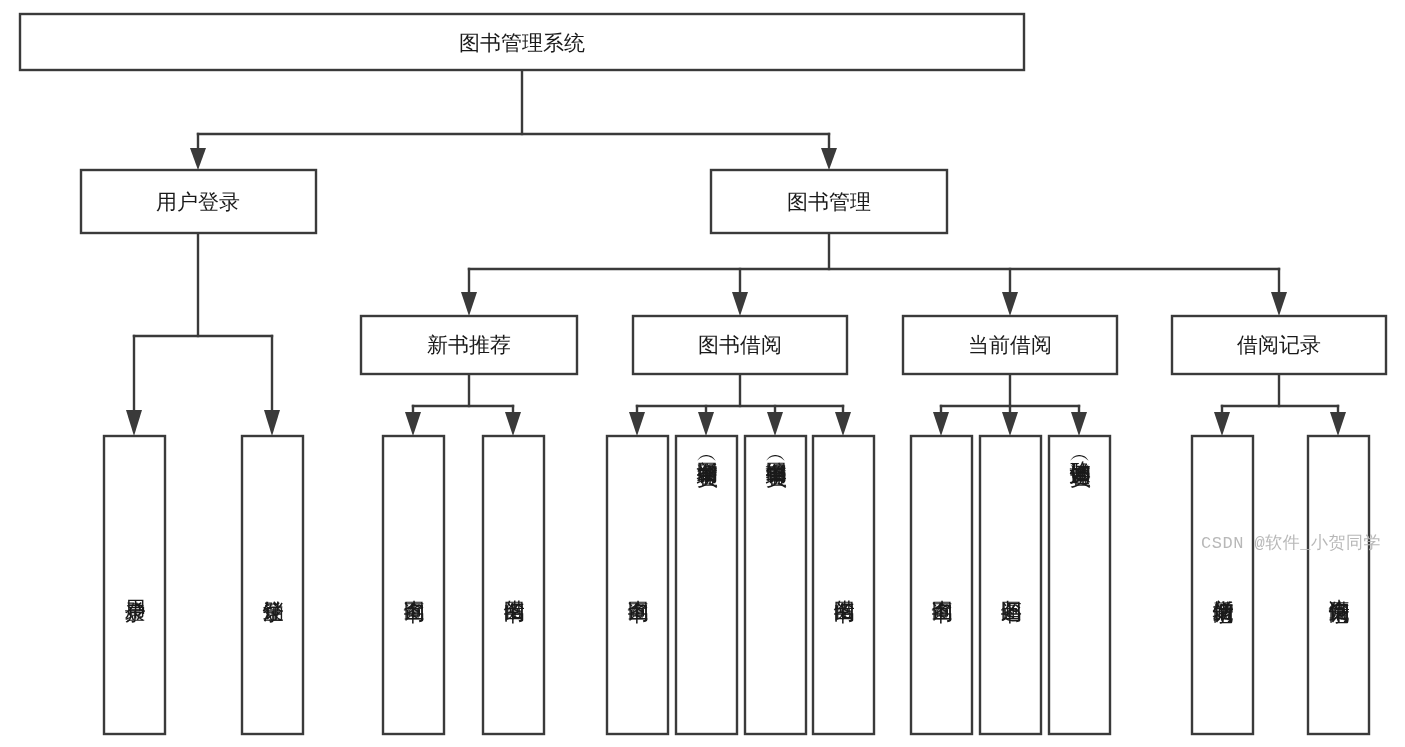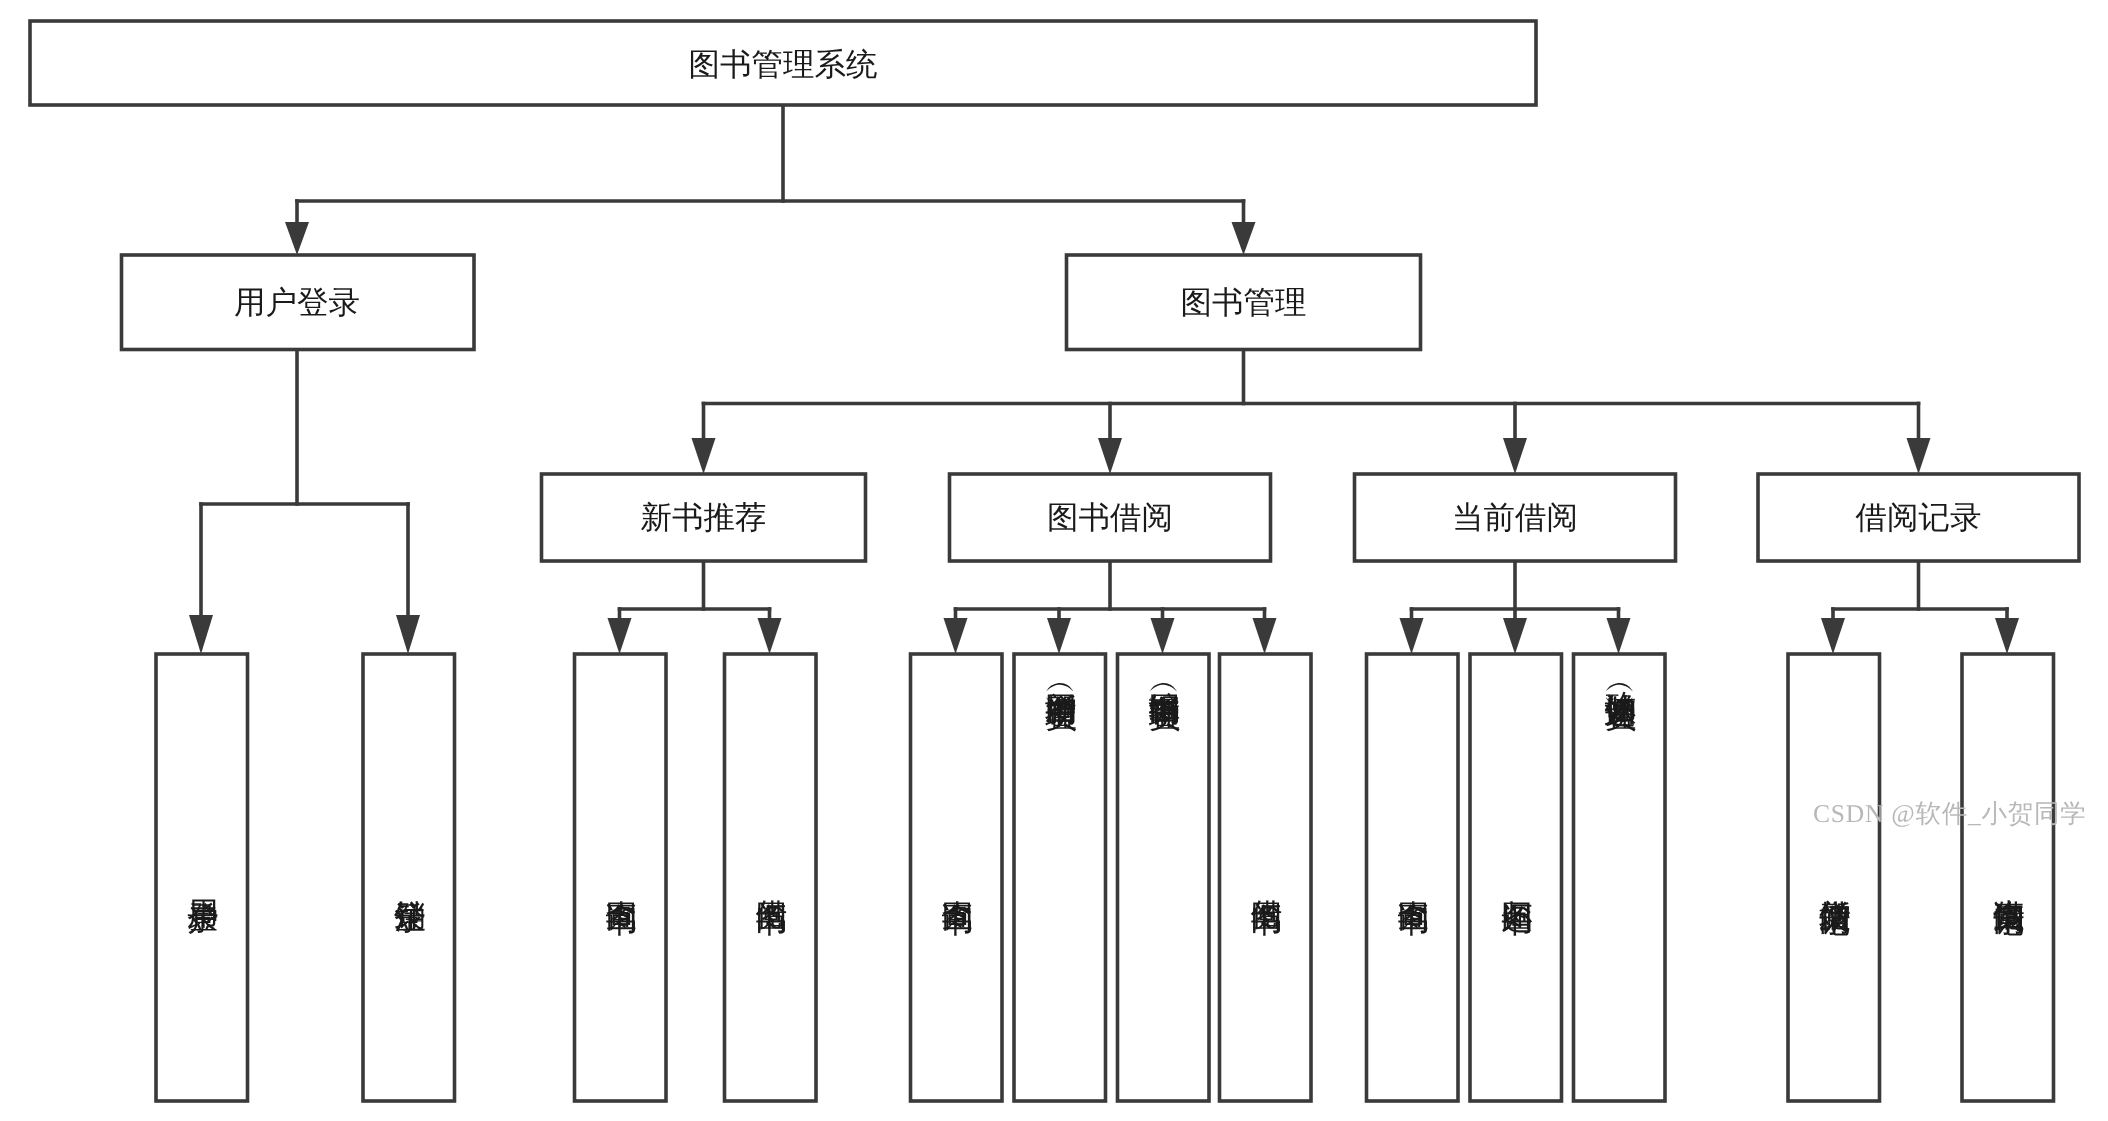--- a/index.html
+++ b/index.html
@@ -65,23 +65,23 @@
     text-orientation: upright;
     font-family: "DejaVu Sans", "Liberation Sans", sans-serif;
     font-size: 21px;
     line-height: 1.12;
     color: #1a1a1a;
     letter-spacing: 1px;
     white-space: nowrap;
   }
   .watermark {
     position: absolute;
-    right: 14px;
+    right: 24px;
     bottom: 6px;
-    font-family: Liberation Serif, serif;
+    font-family: Liberation Mono, monospace;
     font-size: 17px;
     color: #b8b8b8;
     letter-spacing: 0.5px;
     white-space: nowrap;
   }
 </style>
 </head>
 <body>
 
 <div id="diagram-root">

